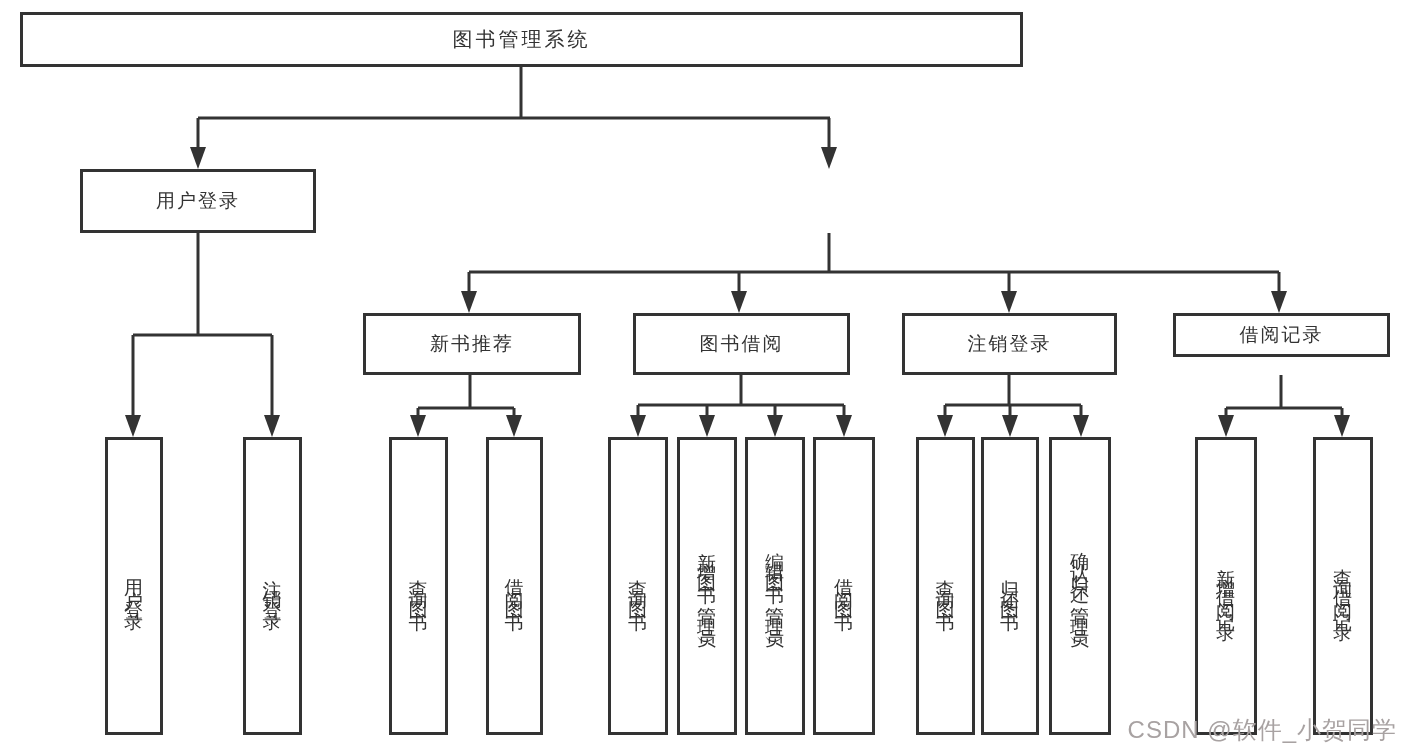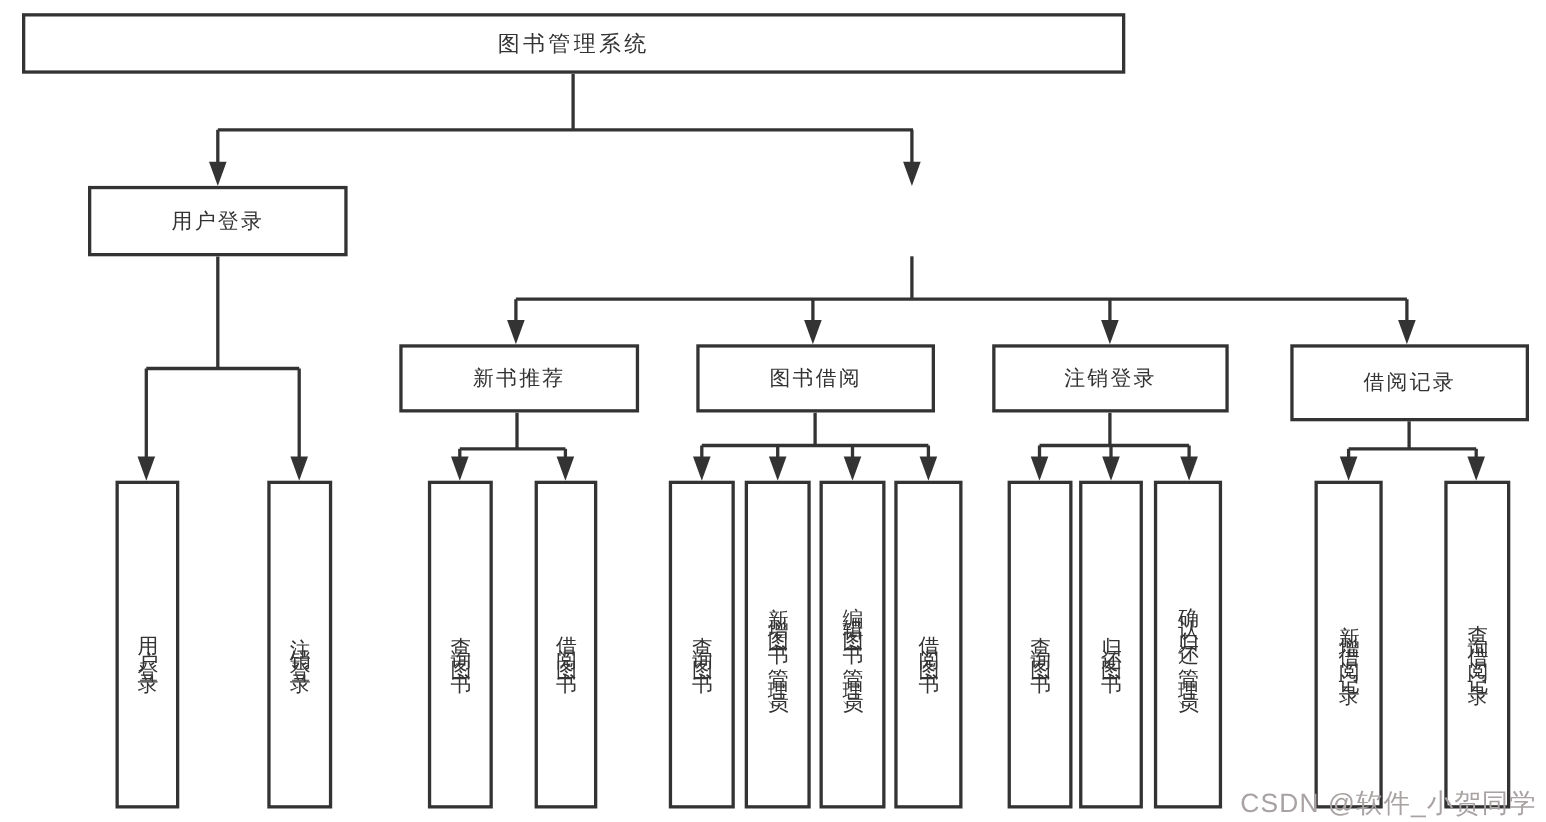--- a/index.html
+++ b/index.html
@@ -143,21 +143,21 @@
 
   <div class="node hnode" style="left:363px;top:313px;width:218px;height:62px">
     <span>新书推荐</span>
   </div>
   <div class="node hnode" style="left:633px;top:313px;width:217px;height:62px">
     <span>图书借阅</span>
   </div>
   <div class="node hnode" style="left:902px;top:313px;width:215px;height:62px">
     <span>注销登录</span>
   </div>
-  <div class="node hnode" style="left:1173px;top:313px;width:217px;height:70px">
+  <div class="node hnode" style="left:1173px;top:313px;width:217px;height:44px">
     <span>借阅记录</span>
   </div>
 
   <div class="node vnode" style="left:105px;top:437px;width:58px;height:298px">
     <span>用户登录</span>
   </div>
   <div class="node vnode" style="left:243px;top:437px;width:59px;height:298px">
     <span>注销登录</span>
   </div>
 

